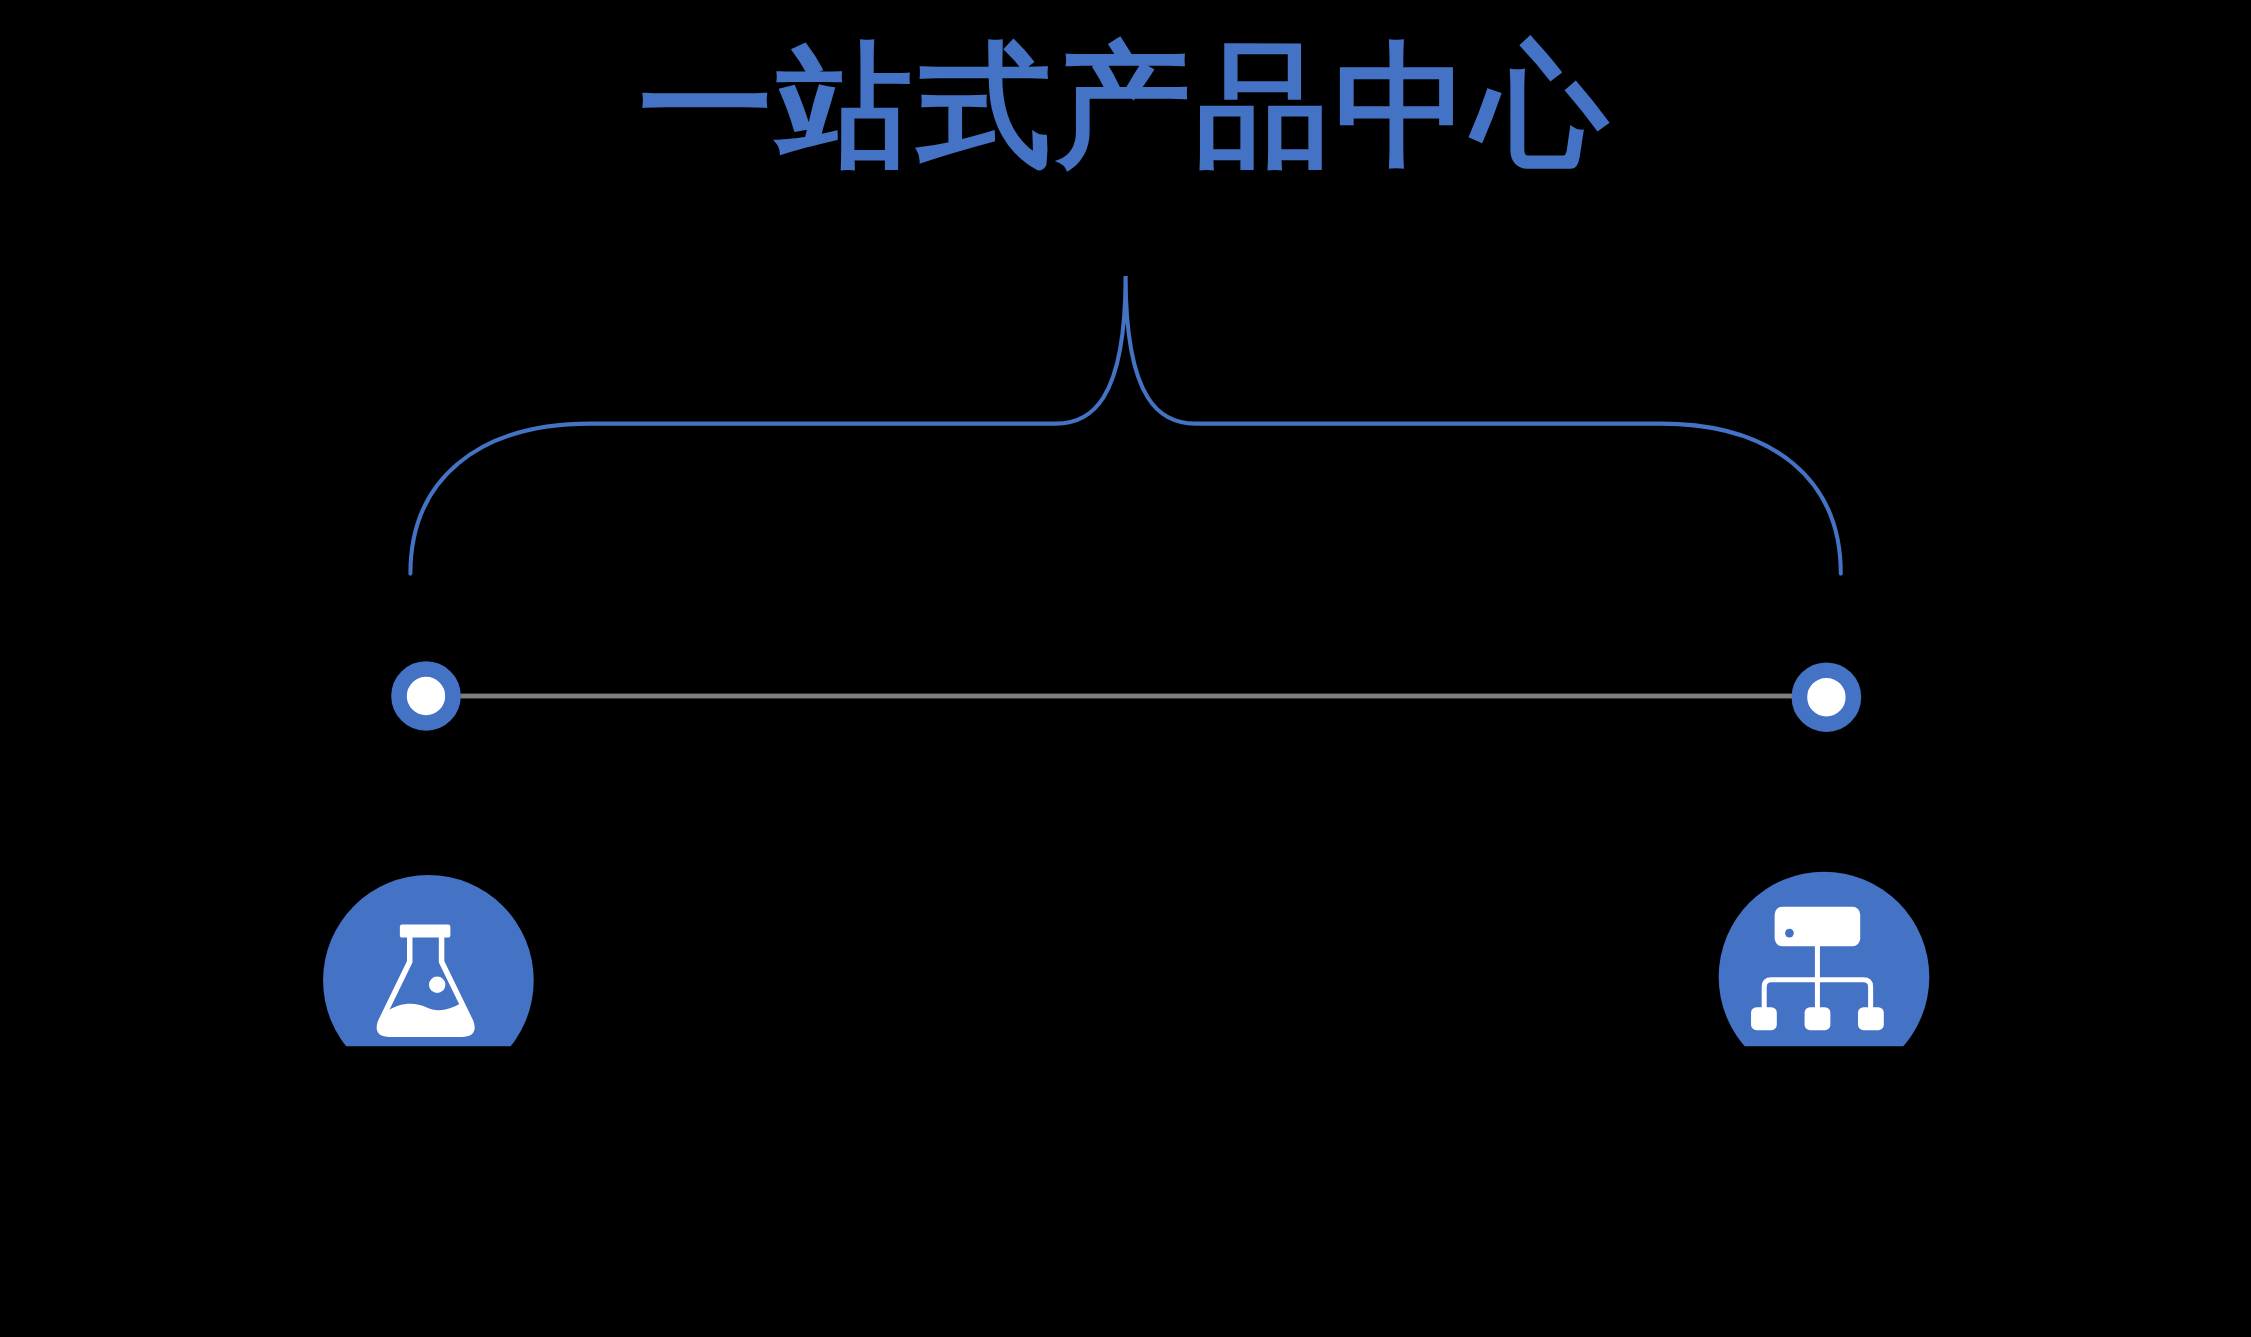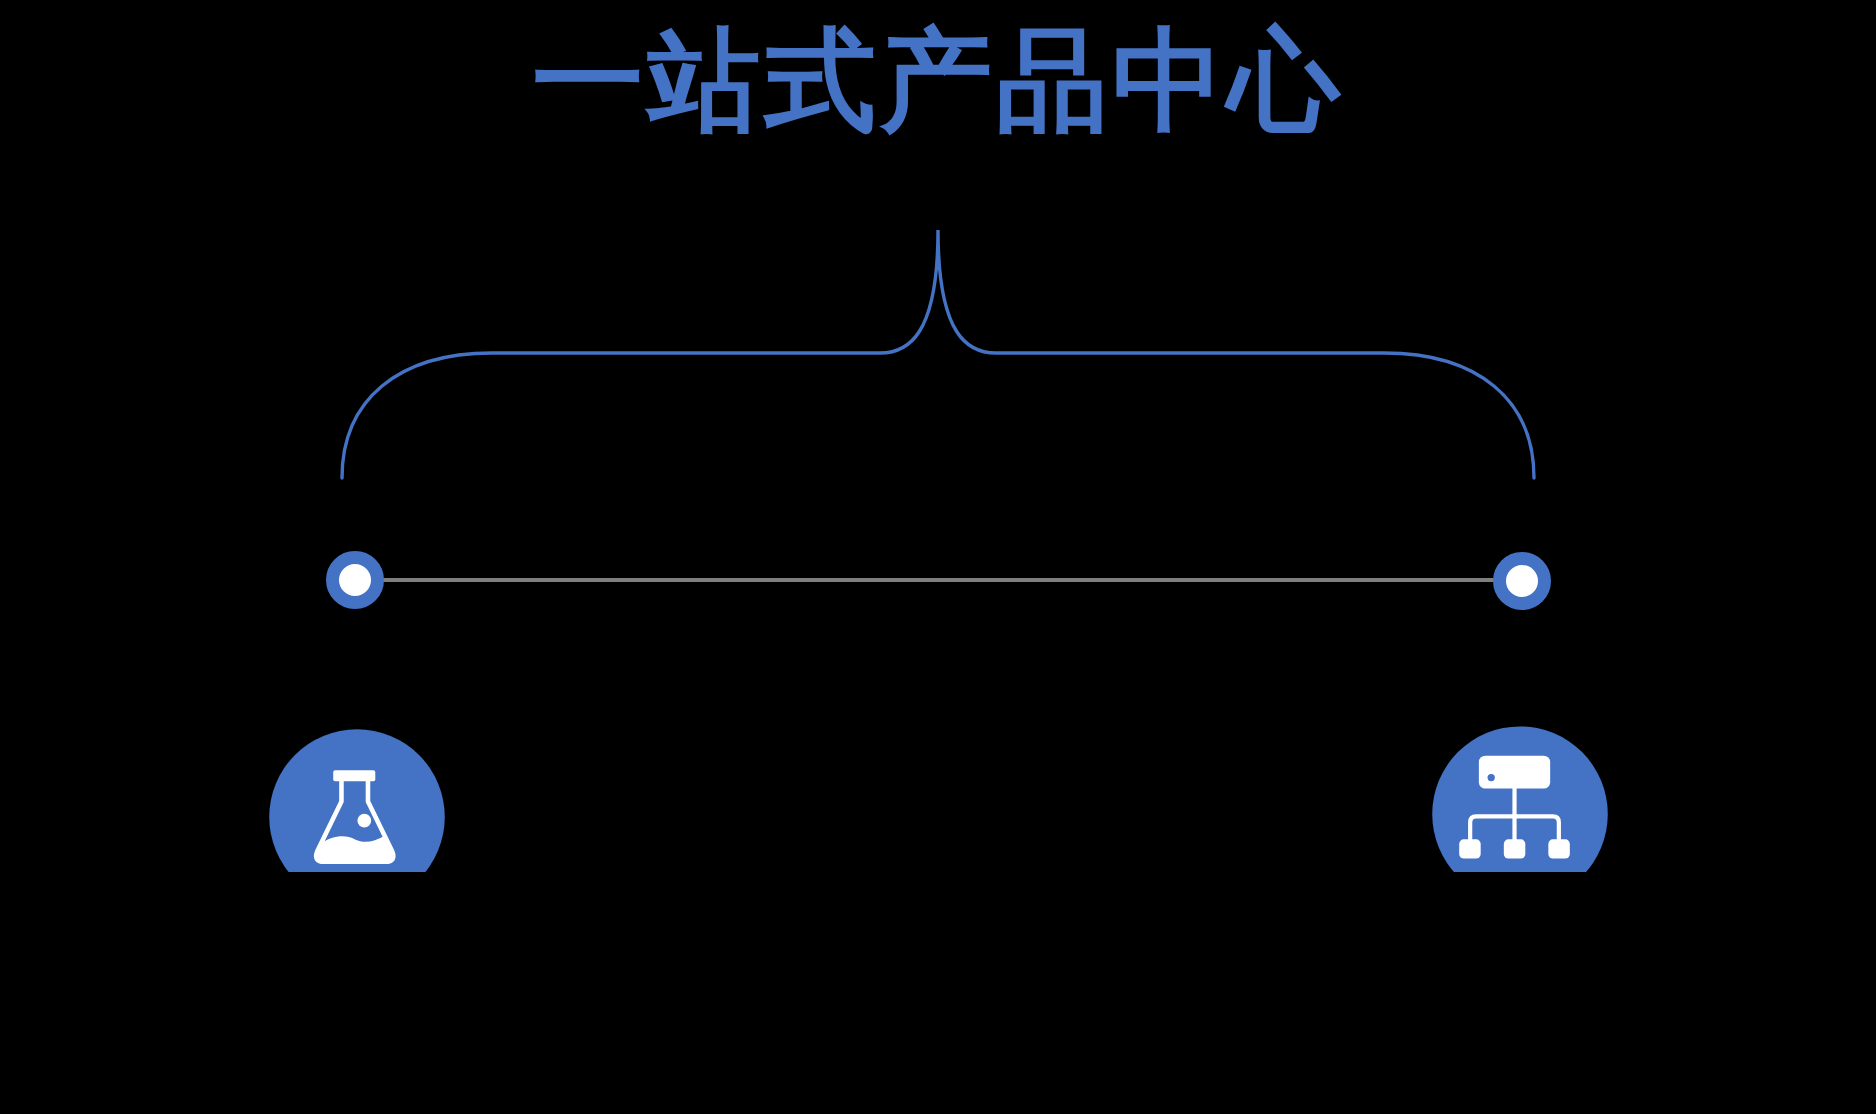--- a/index.html
+++ b/index.html
@@ -6,21 +6,21 @@
     margin: 0;
     padding: 0;
     background: var(--bg, #000);
   }
   .canvas {
     position: relative;
     width: 1876px;
     height: 872px;
     background: var(--bg, #000);
     overflow: hidden;
-    font-family: Liberation Mono, monospace;
+    font-family: Liberation Serif, serif;
     border-radius: 13px;
   }
   .title {
     position: absolute;
     top: 22px;
     left: 0;
     width: 100%;
     margin: 0;
     text-align: center;
     font-size: 112px;

